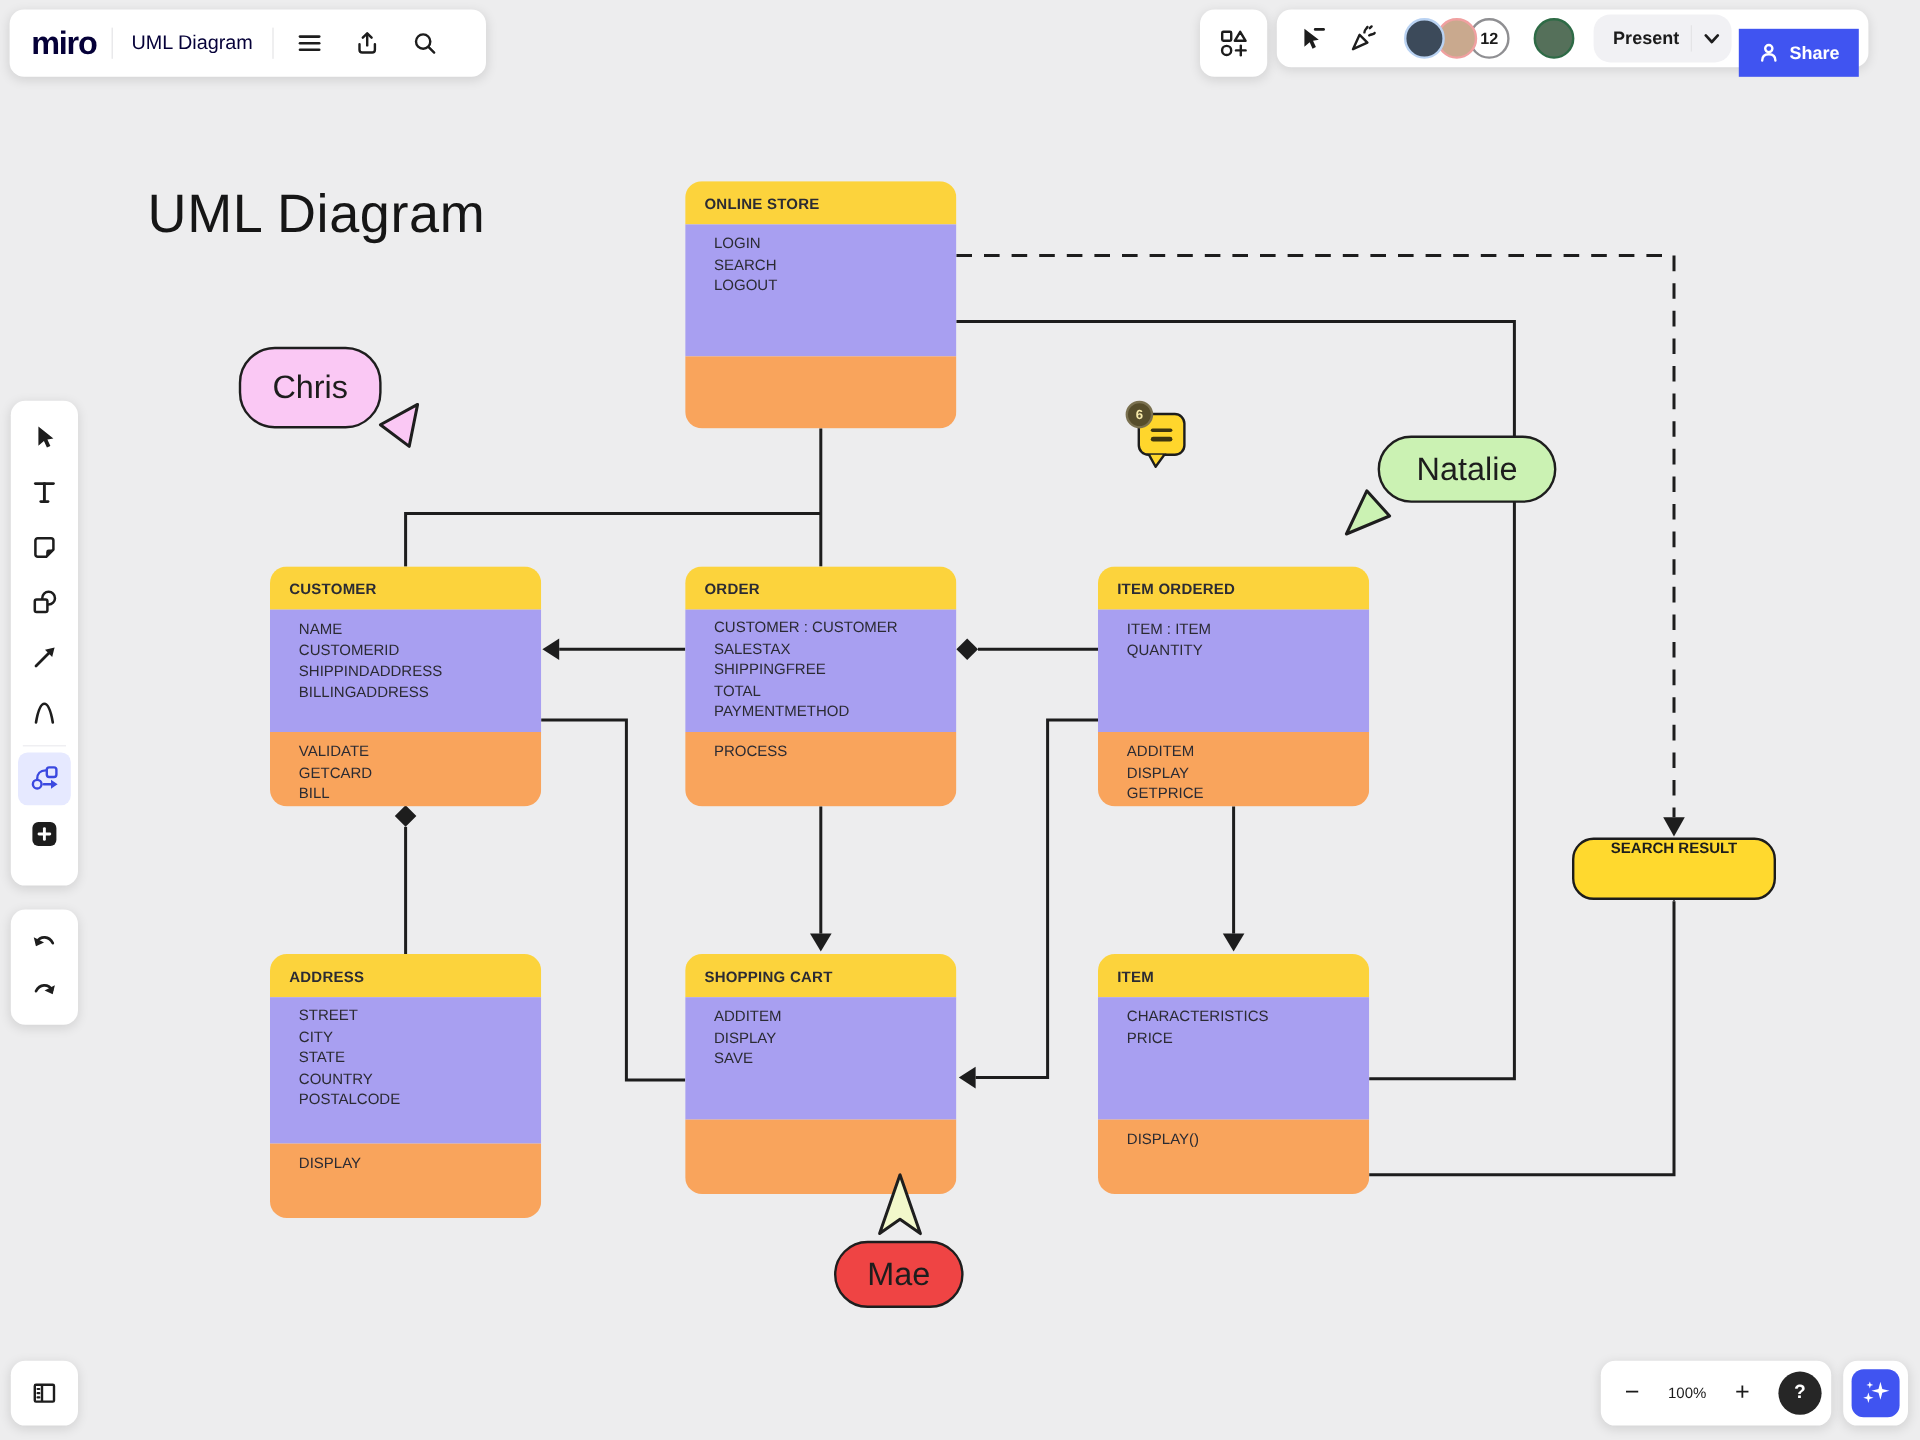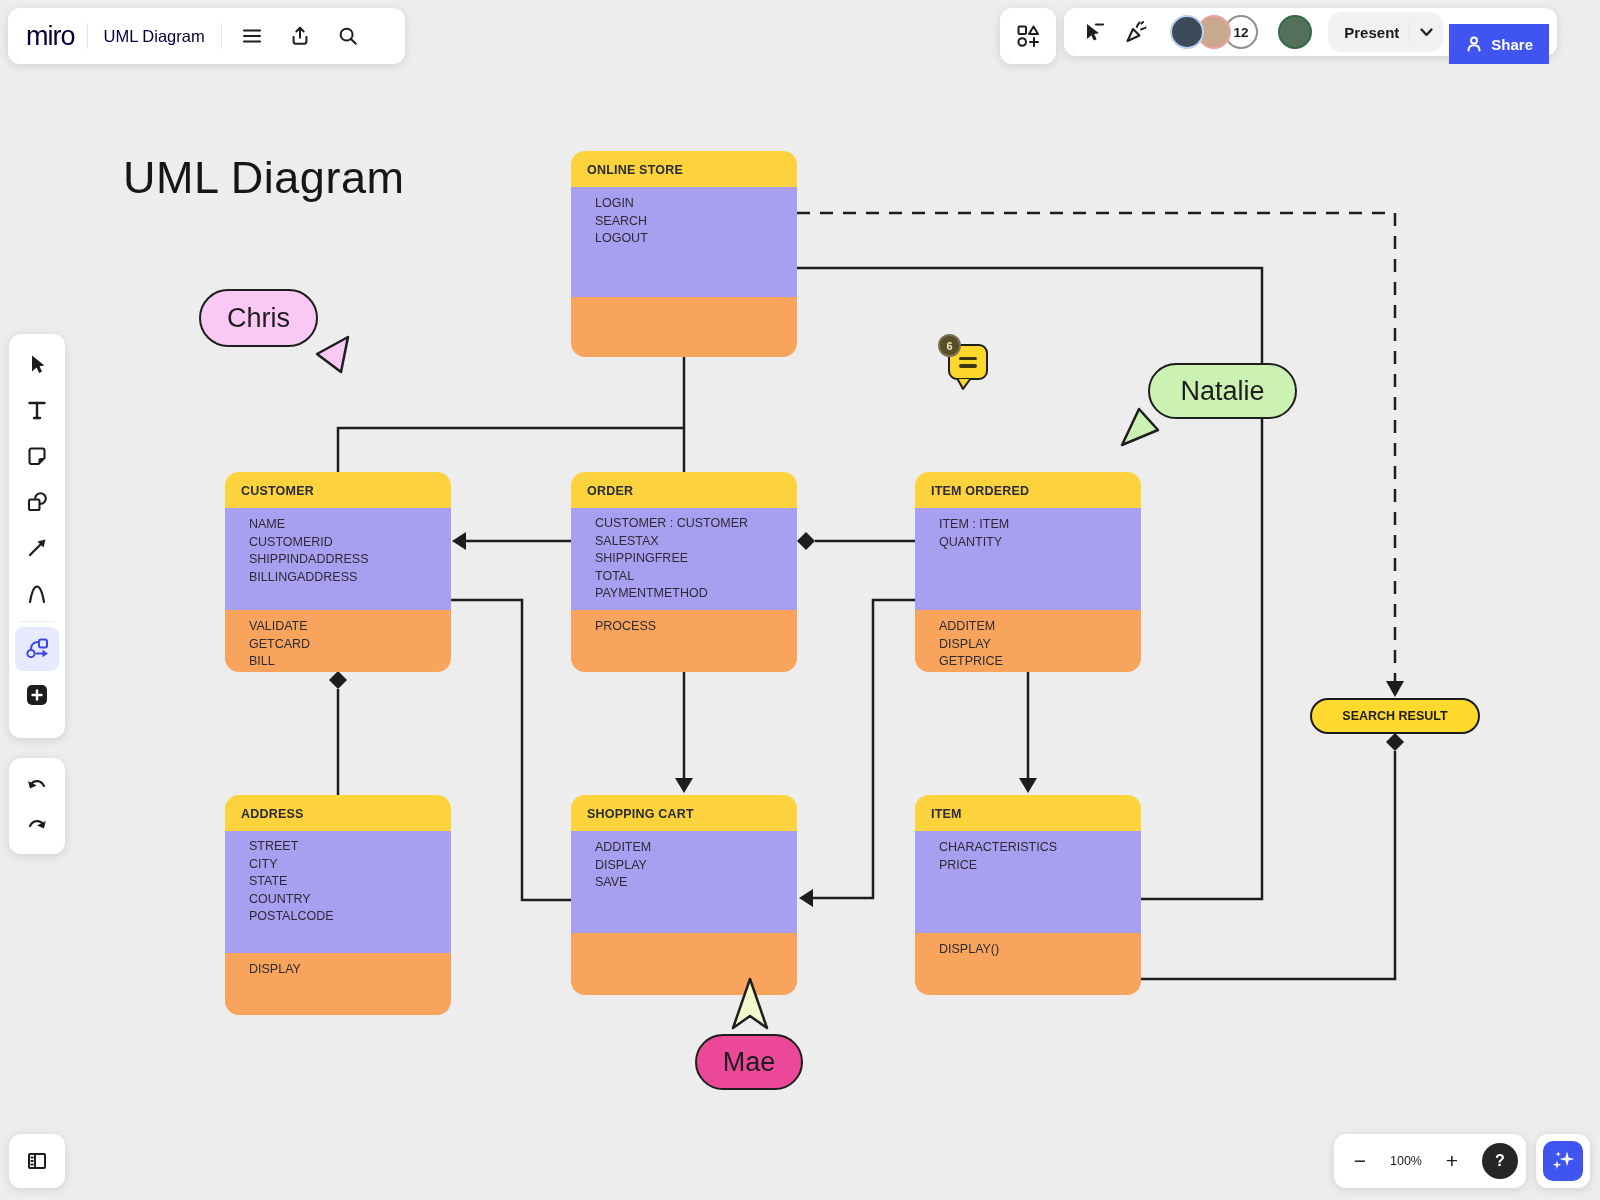--- a/index.html
+++ b/index.html
@@ -18,21 +18,21 @@
     display:flex; align-items:center;
   }
   .iconbtn {
     display:flex; align-items:center; justify-content:center;
     width:36px; height:36px; border-radius:8px; cursor:pointer; color:#1d1d1d;
   }
   .vdiv { width:1px; height:26px; background:#e4e4e6; }
 
   
   #header-card { left:8px; top:8px; width:397px; height:56px; padding:0 12px 0 18px; gap:12px; }
-  .logo { font-size:27px; font-weight:400; letter-spacing:-1px; color:#050038; }
+  .logo { font-size:27px; font-weight:700; letter-spacing:-1px; color:#050038; }
   .board-title { font-size:16.5px; color:#050038; padding:0 4px; }
 
   #tr-card1 { left:1000px; top:8px; width:56px; height:56px; justify-content:center; }
   #tr-card2 { left:1064px; top:8px; width:493px; height:48px; padding:0 8px 0 12px; gap:6px; }
 
   .avatar-stack { display:flex; align-items:center; margin-left:10px; }
   .avatar { width:34px; height:34px; border-radius:50%; }
   .ring { border:2.5px solid; }
   .count-badge {
     width:34px; height:34px; border-radius:50%; background:#fff;
@@ -78,23 +78,23 @@
     color:#2b2b33; z-index:3;
   }
   .uml-head {
     height:36px; display:flex; align-items:center; padding:2px 16px 0;
     font-size:12.5px; font-weight:700; letter-spacing:.2px;
   }
   .uml-attrs, .uml-methods { padding:8px 24px 0; }
   .uml-line { display:block; font-size:12.5px; line-height:17.5px; white-space:nowrap; }
 
   #search-result-pill {
-    position:absolute; left:1310px; top:698px; width:170px; height:36px;
+    position:absolute; left:1310px; top:698px; width:170px; height:52px;
     border:2.5px solid #1c1c1c; border-radius:18px;
-    display:flex; align-items:center; justify-content:center;
+    display:flex; justify-content:center;
     font-size:12.5px; font-weight:700; color:#1d1d1d; z-index:3;
   }
 
   .cursor-pill {
     position:absolute; border:2.5px solid #1e1e1e; border-radius:30px;
     display:flex; align-items:center; justify-content:center;
     font-size:27px; color:#1d1d1d; z-index:6;
   }
   .cursor-tri { position:absolute; z-index:6; }
 
@@ -266,35 +266,35 @@
     <div class="comment-bubble" style="background:#ffd62c">
       <div class="comment-bar"></div>
       <div class="comment-bar"></div>
     </div>
     <svg class="comment-tail" width="18" height="13">
       <polygon points="1,0 15,0 7,11" fill="#ffd62c" stroke="#1d1d1d" stroke-width="2" stroke-linejoin="round"></polygon>
     </svg>
     <div class="comment-count">6</div>
   </div>
 
-  <div class="cursor-pill" style="left:199px;top:289px;width:119px;height:58px;background:#fac8f4">
+  <div class="cursor-pill" style="left:199px;top:289px;width:119px;height:68px;background:#fac8f4">
     <span>Chris</span>
   </div>
   <svg class="cursor-tri" style="left:314px;top:334px" width="42" height="42">
     <polygon points="34,3 3,20 27,38" fill="#fac8f4" stroke="#1e1e1e" stroke-width="2.5" stroke-linejoin="round"></polygon>
   </svg>
 
   <div class="cursor-pill" style="left:1148px;top:363px;width:149px;height:56px;background:#cbf2b3">
     <span>Natalie</span>
   </div>
   <svg class="cursor-tri" style="left:1118px;top:406px" width="46" height="42">
     <polygon points="21,3 40,24 4,39" fill="#cbf2b3" stroke="#1e1e1e" stroke-width="2.5" stroke-linejoin="round"></polygon>
   </svg>
 
-  <div class="cursor-pill" style="left:695px;top:1034px;width:108px;height:56px;background:#ec4899">
+  <div class="cursor-pill" style="left:695px;top:1034px;width:108px;height:56px;background:#ef4444">
     <span>Mae</span>
   </div>
   <svg class="cursor-tri" style="left:729px;top:976px" width="42" height="56">
     <polygon points="21,3 4,52 21,40 38,52" fill="#f2f8cb" stroke="#1e1e1e" stroke-width="2.5" stroke-linejoin="round"></polygon>
   </svg>
 
   <div class="card" id="header-card">
     <span class="logo">miro</span>
     <span class="vdiv"></span>
     <span class="board-title">UML Diagram</span>

